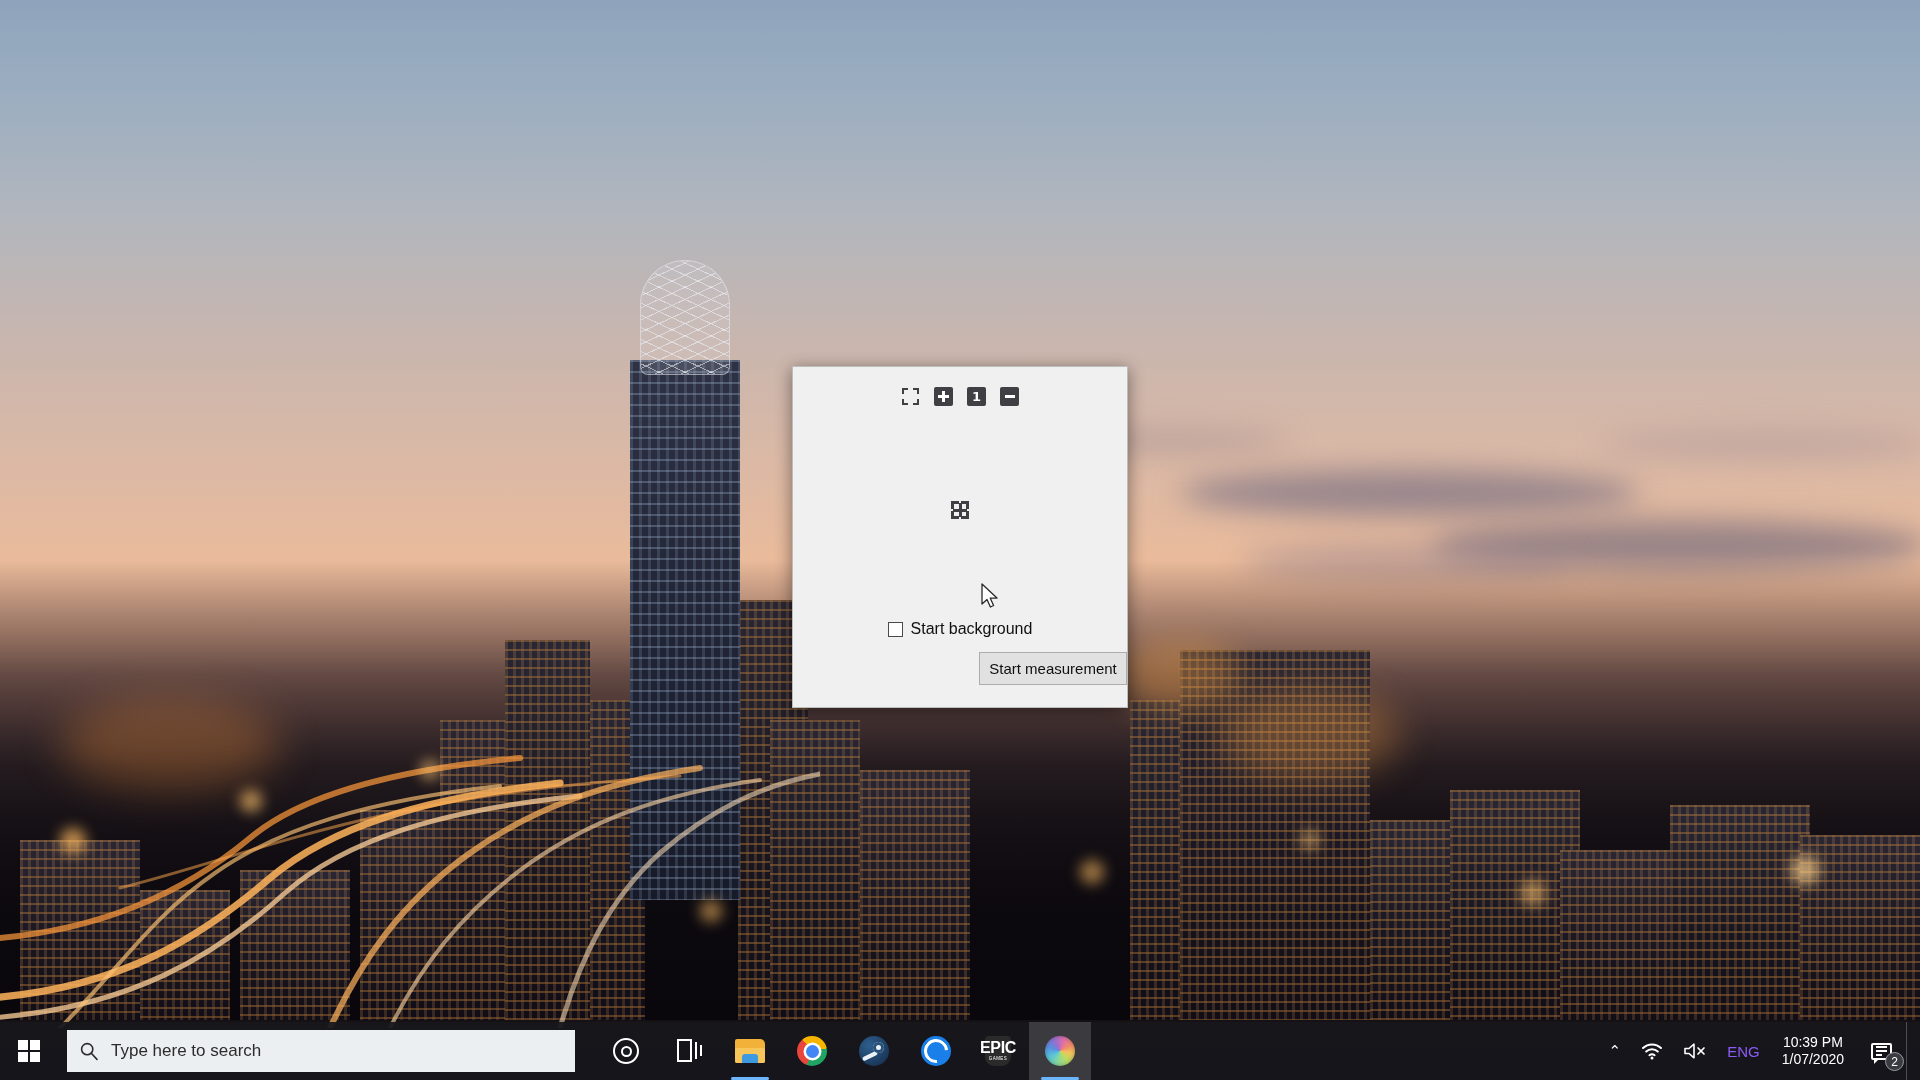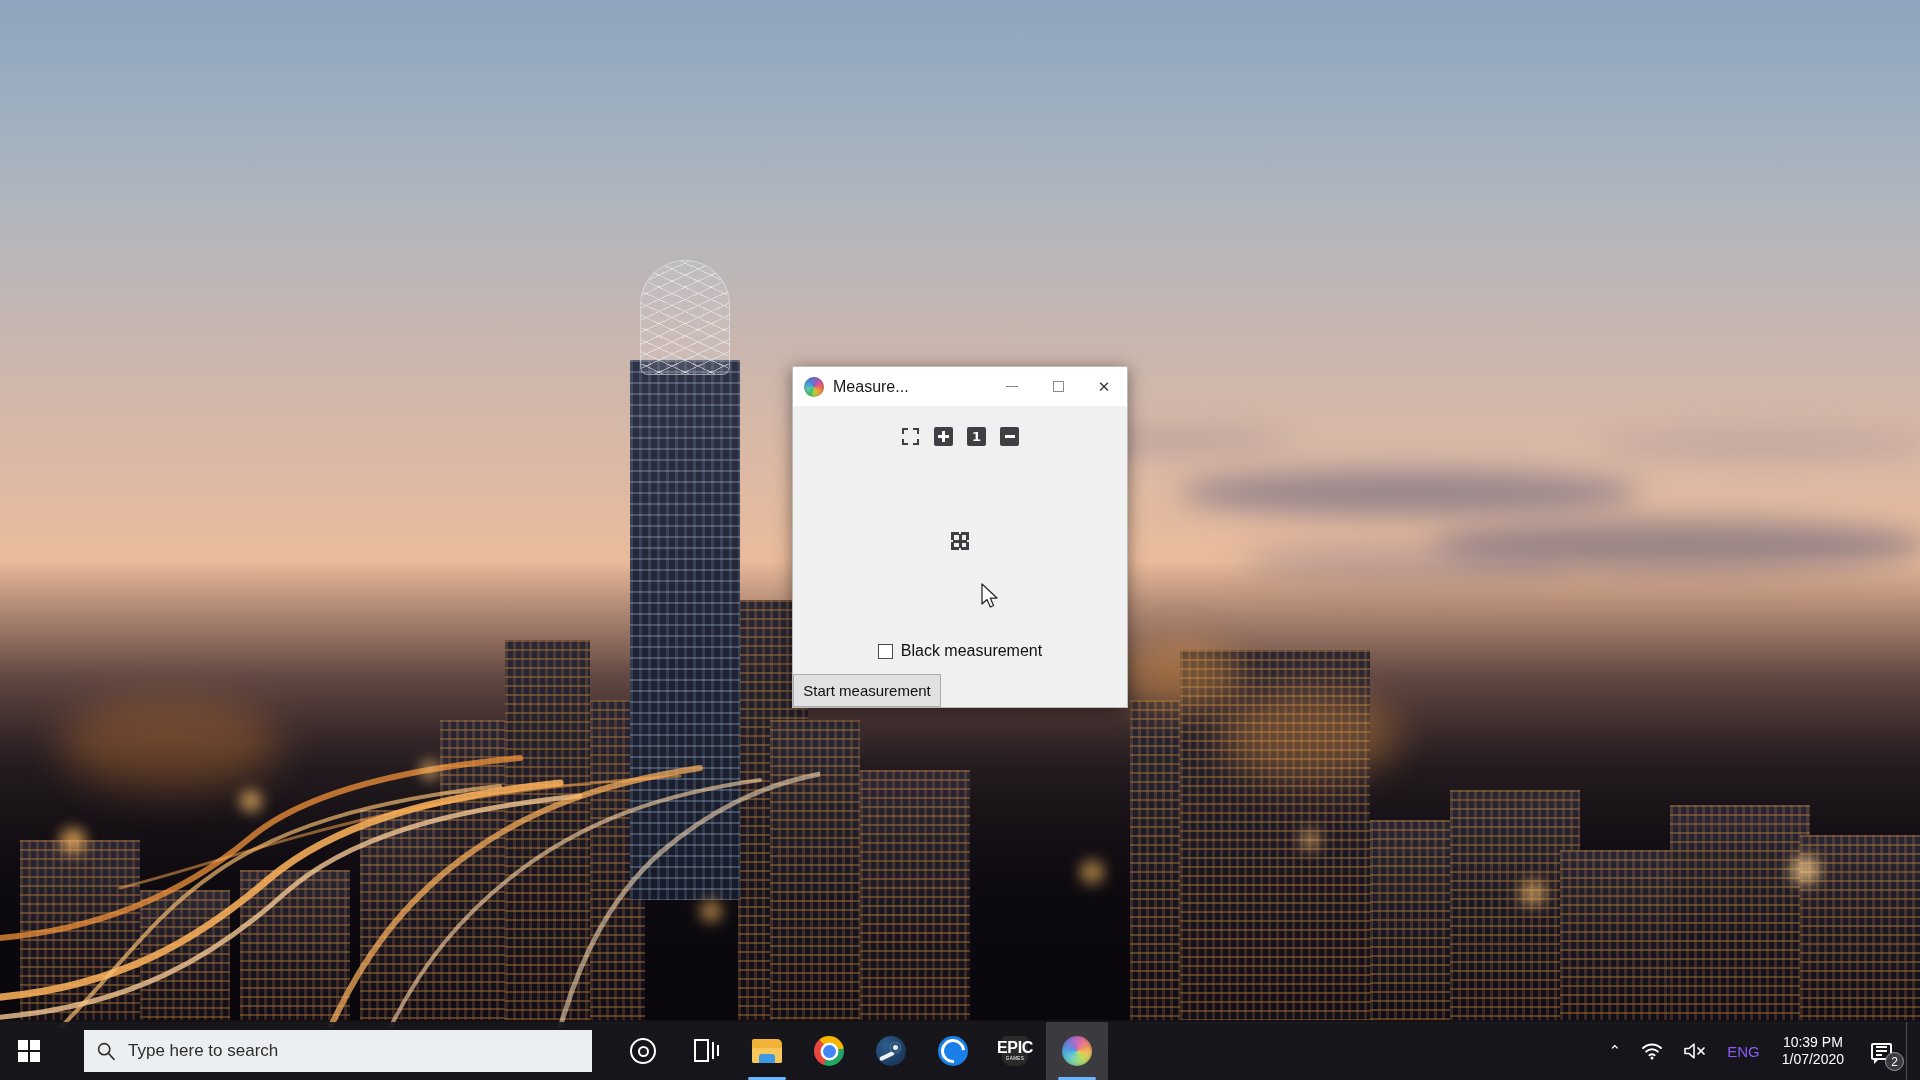--- a/index.html
+++ b/index.html
@@ -301,22 +301,23 @@
   }
   #black-bg-label {
     font-size: 16px;
     color: #101010;
     font-family: "Liberation Sans", sans-serif;
   }
 
   
   #start-row {
     display: flex;
-    justify-content: flex-start;
+    justify-content: flex-end;
     flex: 0 0 auto;
+    margin-bottom: 22px;
   }
   #start-btn {
     width: 148px;
     height: 33px;
     background: #e1e1e1;
     border: 1px solid #adadad;
     font-size: 15px;
     color: #101010;
     font-family: "Liberation Sans", sans-serif;
     cursor: default;
@@ -354,21 +355,21 @@
     display: grid;
     grid-template-columns: 1fr 1fr;
     grid-template-rows: 1fr 1fr;
     gap: 2.5px;
   }
   .winlogo span { background: #ffffff; display: block; }
 
   #search-box {
     width: 508px;
     height: 42px;
-    margin-left: 26px;
+    margin-left: 9px;
     background: #eceff1;
     display: flex;
     align-items: center;
     cursor: default;
   }
   #search-icon-wrap {
     width: 44px; display: flex; align-items: center; justify-content: center;
     flex: 0 0 auto;
   }
   #search-placeholder {
@@ -641,35 +642,20 @@
     <div class="glow" style="left:1300px;top:830px; width:20px; height:20px; background:rgba(255,200,120,.55);"></div>
     <div class="glow" style="left:1520px;top:880px; width:26px; height:26px; background:rgba(255,196,110,.6);"></div>
     <div class="glow" style="left:1790px;top:855px; width:30px; height:30px; background:rgba(255,210,140,.7);"></div>
     <div class="glow" style="left:1120px;top:640px; width:120px; height:70px; background:rgba(255,170,70,.35); filter:blur(16px);"></div>
     <div class="glow" style="left:1220px;top:690px; width:180px; height:90px; background:rgba(255,165,70,.30); filter:blur(18px);"></div>
     <div class="glow" style="left:60px;  top:700px; width:220px; height:90px; background:rgba(255,150,60,.28); filter:blur(20px);"></div>
   </div>
 
   <div id="measure-window">
 
-    <div id="titlebar">
-      <div id="app-icon"></div>
-      <div id="win-title">Measure...</div>
-      <div id="win-controls">
-        <div class="win-btn">
-          <span class="min-bar"></span>
-        </div>
-        <div class="win-btn">
-          <span class="max-sq"></span>
-        </div>
-        <div class="win-btn close">
-          <span class="gl">✕</span>
-        </div>
-      </div>
-    </div>
 
     <div id="win-toolbar">
       <div class="tool-btn">
         <span class="crop-ic">
           <i></i>
             <i></i>
             <i></i>
             <i></i>
         </span>
       </div>
@@ -694,21 +680,21 @@
           <i></i>
           <i></i>
           <i></i>
         <i class="mid-h"></i>
           <i class="mid-v"></i>
       </div>
     </div>
 
     <div id="checkbox-row">
       <div id="black-bg-box"></div>
-      <div id="black-bg-label">Black measurement</div>
+      <div id="black-bg-label">Start background</div>
     </div>
 
     <div id="start-row">
       <button id="start-btn">Start measurement</button>
     </div>
   </div>
 
   <svg id="cursor" viewBox="0 0 20 28">
     <path d="M1,1 L1,21 L6,16.4 L9.4,24 L12.6,22.5 L9.3,15.2 L16,15 Z" fill="#ffffff" stroke="#2a2a2a" stroke-width="1.3" stroke-linejoin="round"></path>
   </svg>

